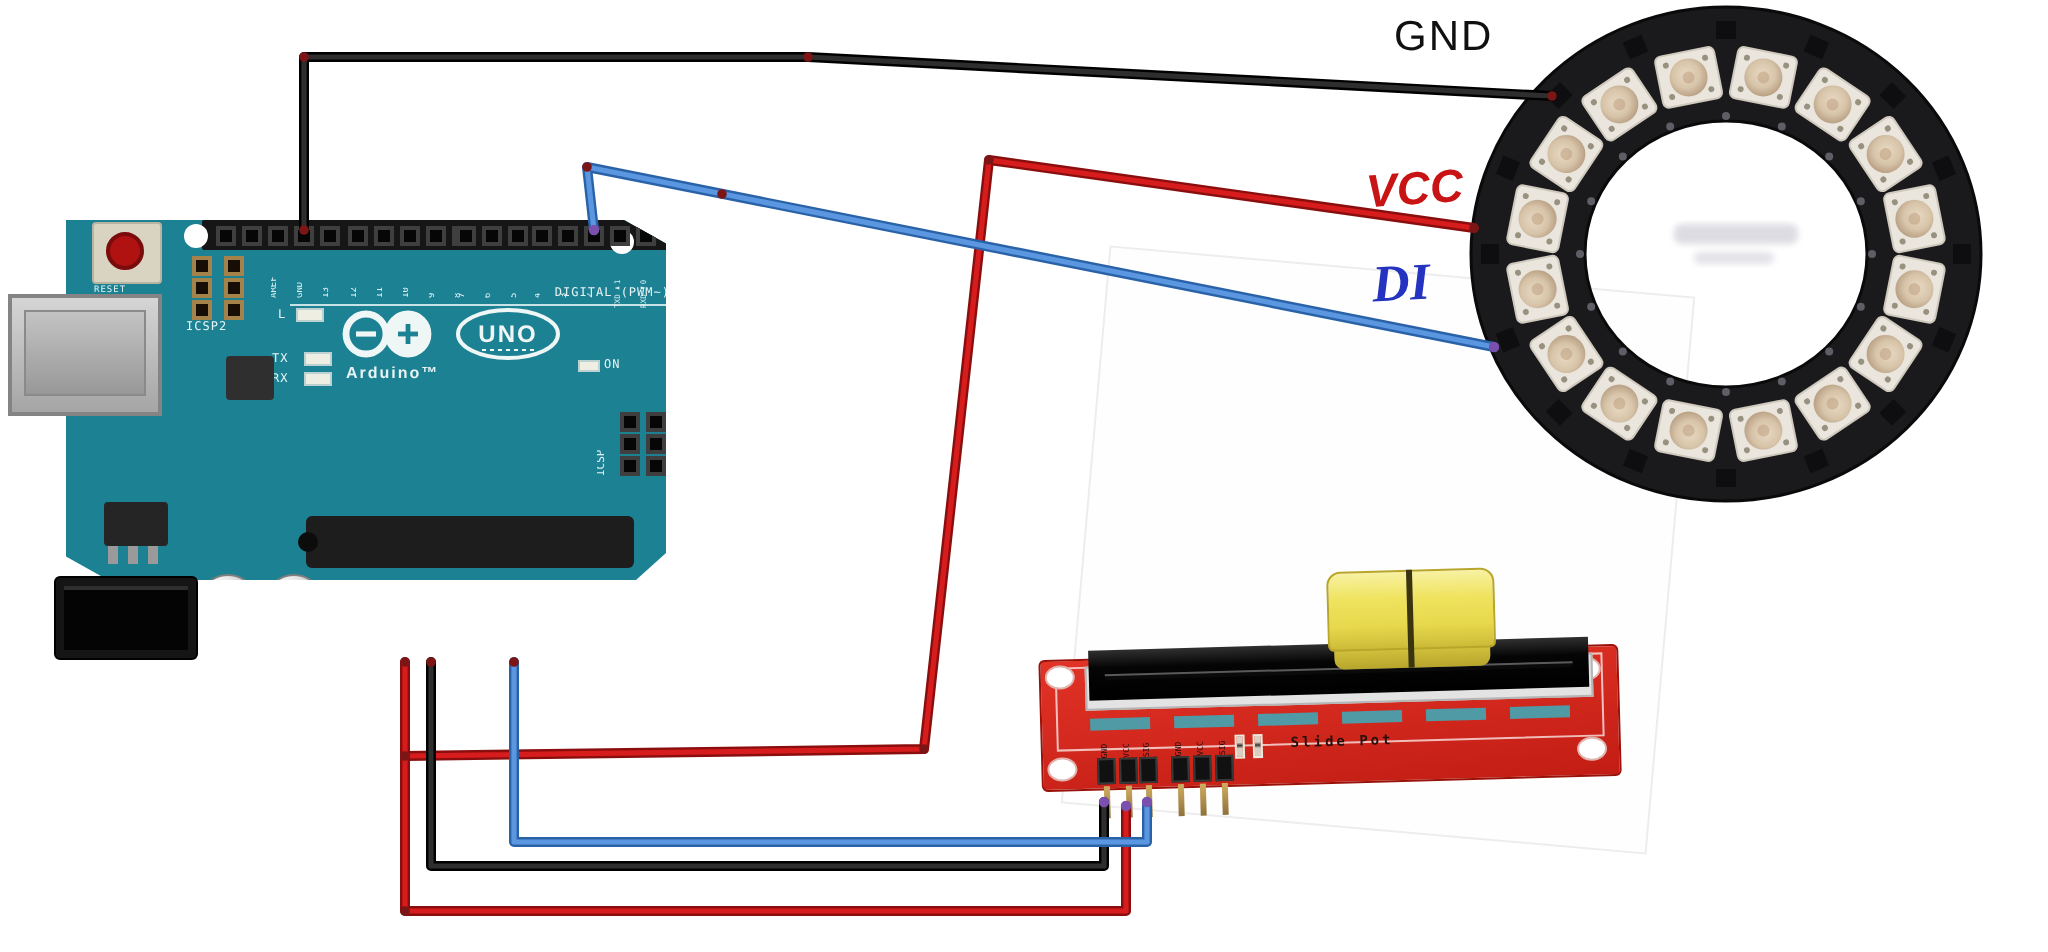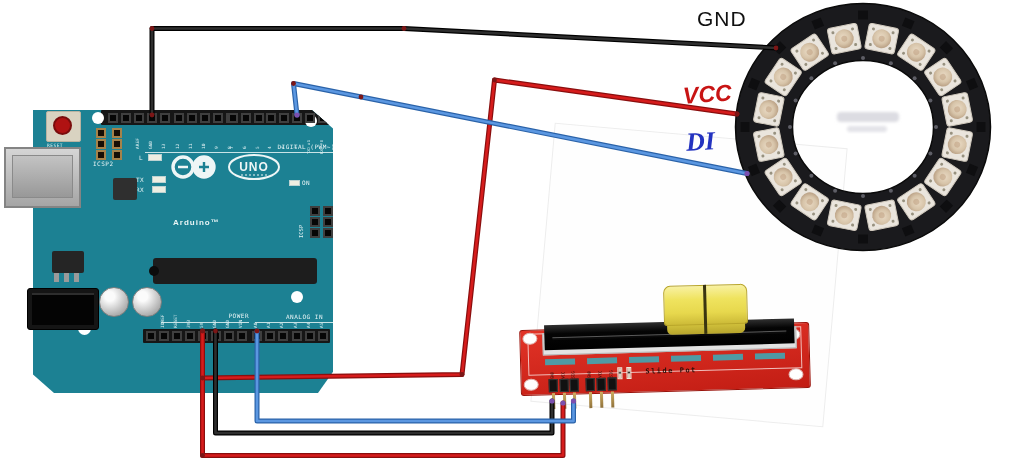--- a/index.html
+++ b/index.html
@@ -5,21 +5,21 @@
   html,body{margin:0;padding:0;background:#fff;}
   .stage{position:relative;width:1024px;height:476px;background:#ffffff;overflow:hidden;
          font-family:"Liberation Sans",sans-serif;}
   .abs{position:absolute;}
 
   
   .sheet{position:absolute;left:542px;top:135px;width:292px;height:278px;
          background:#fefefe;border:1px solid #ededed;transform:rotate(5deg);}
 
   
-  .board{position:absolute;left:33px;top:110px;width:300px;height:283px;background:#1c8193;
+  .board{position:absolute;left:33px;top:110px;width:300px;height:180px;background:#1c8193;
          clip-path:polygon(0 0,93% 0,100% 6.5%,100% 92.5%,95% 100%,7% 100%,0 93.5%);}
   .board *{position:absolute;box-sizing:border-box;}
   .hdr{background:#161616;border-radius:1px;}
   .pin{width:10px;height:10px;background:#060606;border:2px solid #3f3f3f;}
   .pin.bronze{border-color:#a5824a;background:#160e05;}
   .vlab{writing-mode:vertical-rl;transform:rotate(180deg);font:4.5px "DejaVu Sans Mono",monospace;
         color:#dff0f2;line-height:1;white-space:nowrap;overflow:hidden;}
   .silk{color:#e7f4f5;font:6px "DejaVu Sans Mono",monospace;letter-spacing:.5px;white-space:nowrap;}
   .silkline{background:rgba(230,245,245,.85);height:1px;}
   .led{background:#eeeee2;border:1px solid #bcd2d2;}
@@ -360,21 +360,21 @@
     <svg style="left:136px;top:44px;width:116px;height:26px;" viewBox="0 0 116 26">
       <circle cx="14" cy="13" r="10" fill="none" stroke="#eef6f6" stroke-width="3.4"></circle>
       <circle cx="35" cy="13" r="10" fill="#eef6f6" stroke="#eef6f6" stroke-width="3.4"></circle>
       <line x1="9" y1="13" x2="19" y2="13" stroke="#eef6f6" stroke-width="2.6"></line>
       <line x1="30" y1="13" x2="40" y2="13" stroke="#1c8193" stroke-width="2.4"></line>
       <line x1="35" y1="8" x2="35" y2="18" stroke="#1c8193" stroke-width="2.4"></line>
       <ellipse cx="85" cy="13" rx="25" ry="12" fill="none" stroke="#eef6f6" stroke-width="2"></ellipse>
       <text x="85" y="17" text-anchor="middle" font-family="Liberation Sans, sans-serif" font-size="12" font-weight="bold" fill="#eef6f6" letter-spacing="1">UNO</text>
       <line x1="72" y1="21" x2="98" y2="21" stroke="#eef6f6" stroke-width="1" stroke-dasharray="2 2"></line>
     </svg>
-    <div class="silk" style="left:140px;top:72px;font:bold 8px 'Liberation Sans',sans-serif;letter-spacing:1px;margin-top:36px;">Arduino™</div>
+    <div class="silk" style="left:140px;top:72px;font:bold 8px 'Liberation Sans',sans-serif;letter-spacing:1px;">Arduino™</div>
 
     <div class="led" style="left:256px;top:70px;width:11px;height:6px;"></div>
     <div class="silk" style="left:269px;top:69px;">ON</div>
 
     <div style="left:120px;top:148px;width:164px;height:26px;background:#1d1d1d;border-radius:3px;"></div>
     <div style="left:116px;top:156px;width:10px;height:10px;background:#0c0c0c;border-radius:50%;"></div>
 
     <div style="left:19px;top:141px;width:32px;height:22px;background:#252525;border-radius:2px;"></div>
     <div style="left:21px;top:163px;width:5px;height:9px;background:#9a9a9a;"></div>
     <div style="left:31px;top:163px;width:5px;height:9px;background:#9a9a9a;"></div>

